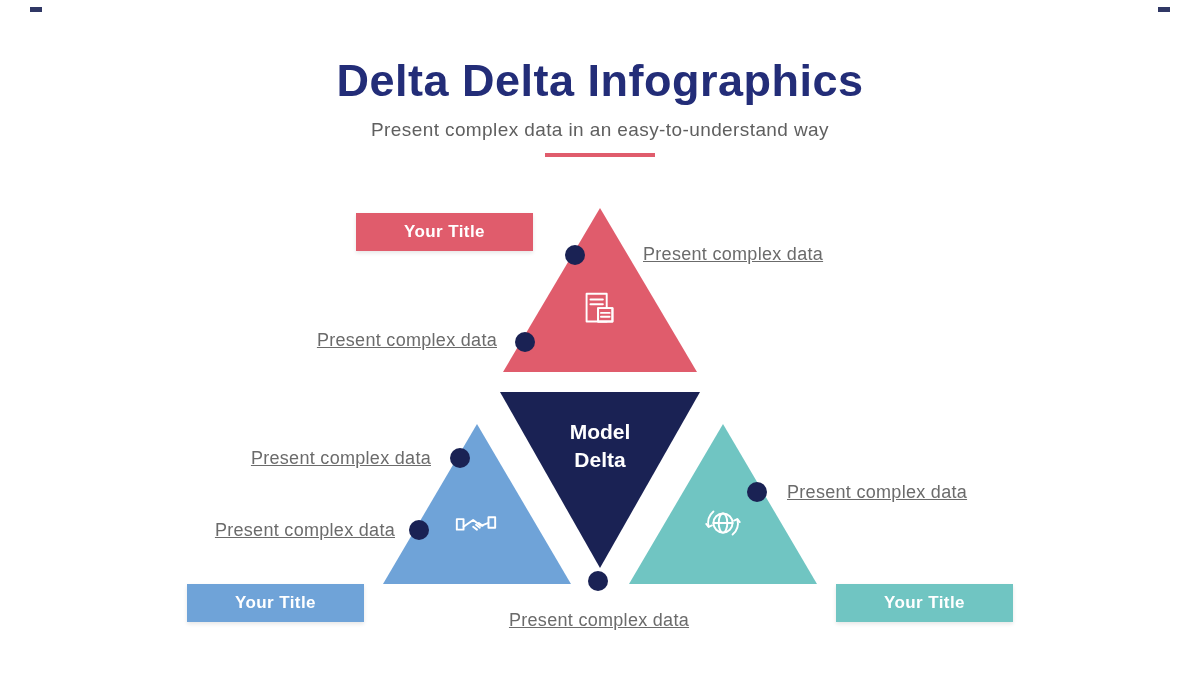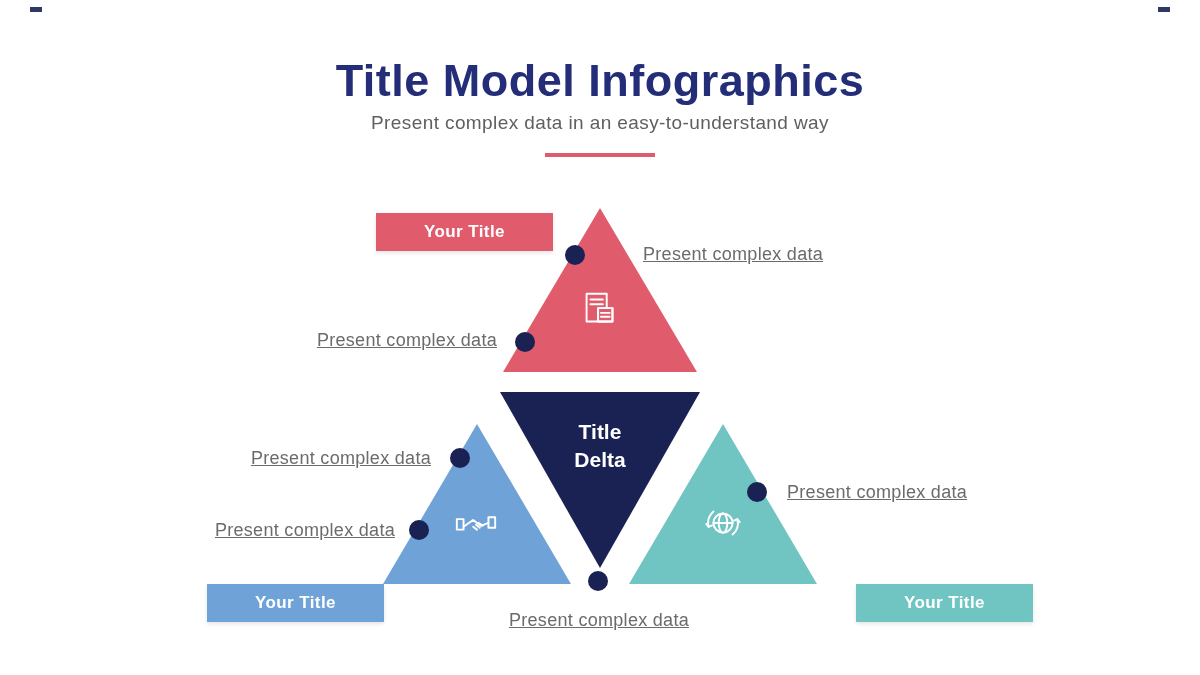--- a/index.html
+++ b/index.html
@@ -13,21 +13,21 @@
   .corner-mark{
     position:absolute;width:12px;height:5px;background:#1a2254;opacity:.9;
   }
   .title{
     position:absolute;top:55px;left:0;width:1200px;
     text-align:center;
     font-size:45px;font-weight:bold;
     color:#232d78;letter-spacing:0.5px;
   }
   .subtitle{
-    position:absolute;top:112px;left:0;width:1200px;
+    position:absolute;top:119px;left:0;width:1200px;
     text-align:center;
     font-size:19px;color:#5f5f5f;letter-spacing:0.4px;
   }
   .underline{
     position:absolute;top:153px;left:545px;width:110px;height:4px;
     background:#e05c6c;
   }
   .tri{position:absolute;}
   .tri-up{clip-path:polygon(50% 0, 0 100%, 100% 100%);}
   .tri-down{clip-path:polygon(0 0, 100% 0, 50% 100%);}
@@ -37,21 +37,20 @@
   .tri-teal{left:629px;top:424px;width:188px;height:160px;background:#70c5c2;}
   .center-label{
     position:absolute;left:500px;top:418px;width:200px;
     text-align:center;color:#ffffff;font-weight:bold;font-size:21px;line-height:1.32;
   }
   .badge{
     position:absolute;width:177px;height:38px;
     display:flex;align-items:center;justify-content:center;
     color:#ffffff;font-weight:bold;font-size:17px;letter-spacing:0.4px;
     box-shadow:0 2px 4px rgba(0,0,0,0.10);
-    margin-left:20px;
   }
   .badge-red{left:356px;top:213px;background:#e05c6c;}
   .badge-blue{left:187px;top:584px;background:#6fa3d8;}
   .badge-teal{left:836px;top:584px;background:#70c5c2;}
   .dot{
     position:absolute;width:20px;height:20px;border-radius:50%;
     background:#1a2254;
   }
   .caption{
     position:absolute;width:220px;
@@ -64,31 +63,31 @@
   .icon svg{width:100%;height:100%;}
 </style>
 </head>
 <body>
 
 <div class="slide">
 
   <div class="corner-mark" style="left:30px;top:7px;"></div>
   <div class="corner-mark" style="left:1158px;top:7px;"></div>
 
-  <div class="title">Title Model Infographics</div>
+  <div class="title">Delta Delta Infographics</div>
   <div class="subtitle">Present complex data in an easy-to-understand way</div>
   <div class="underline"></div>
 
   <div class="tri tri-up tri-red"></div>
   <div class="tri tri-down tri-navy"></div>
   <div class="tri tri-up tri-blue"></div>
   <div class="tri tri-up tri-teal"></div>
 
   <div class="center-label">
-    <div>Title</div>
+    <div>Model</div>
     <div>Delta</div>
   </div>
 
   <div class="icon" style="left:577px;top:287px;">
     <svg viewBox="0 0 48 48" fill="none" stroke="#ffffff" stroke-width="2" stroke-linecap="round" stroke-linejoin="round">
       <rect x="10" y="7" width="21" height="29"></rect>
       <line x1="14" y1="13" x2="27" y2="13"></line>
       <line x1="14" y1="18" x2="27" y2="18"></line>
       <rect x="22" y="22" width="15" height="14" fill="#e05c6c"></rect>
       <rect x="22" y="22" width="15" height="14"></rect>

